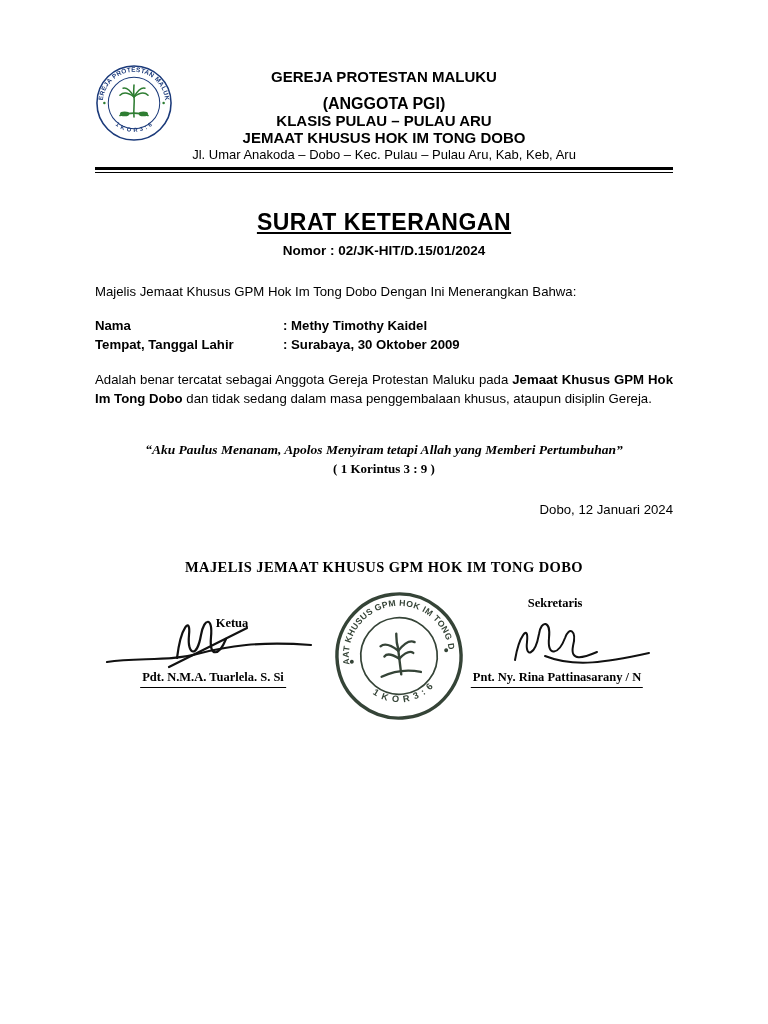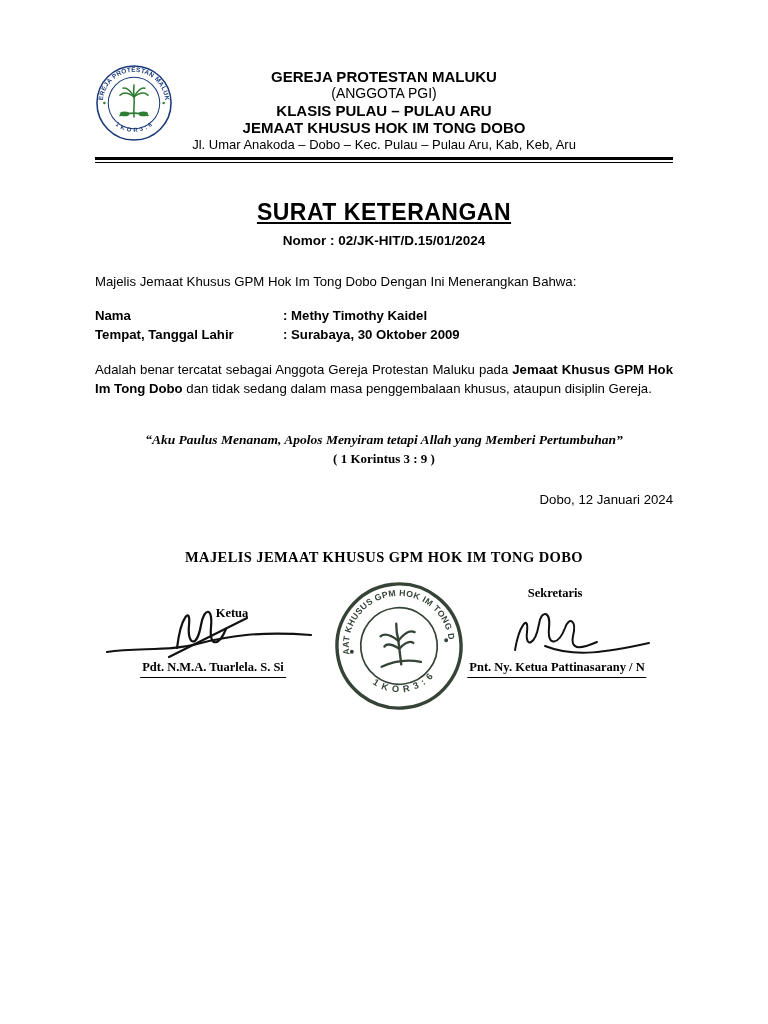--- a/index.html
+++ b/index.html
@@ -7,21 +7,21 @@
   .page {
     width:768px; height:1024px; background:#ffffff; position:relative;
     font-family:"Liberation Sans", sans-serif; color:#000; overflow:hidden;
   }
   .content { padding:68px 95px 0 95px; }
 
   
   .letterhead { position:relative; text-align:center; }
   .logo-svg { position:absolute; left:0; top:-4px; width:78px; height:78px; }
   .lh-line1 { font-size:15px; font-weight:bold; line-height:17px; }
-  .lh-line2 { font-size:14px; font-weight:normal; line-height:17px; }
+  .lh-line2 { font-size:16px; font-weight:bold; line-height:17px;margin-top:10px; }
   .lh-line3 { font-size:15px; font-weight:bold; line-height:17px; }
   .lh-line4 { font-size:15px; font-weight:bold; line-height:17px; }
   .lh-address { font-size:13px; line-height:17px; }
   .rule-thick { border-bottom:3px solid #000; margin-top:4px; }
   .rule-thin  { border-bottom:1px solid #000; margin-top:2px; }
 
   
   .title-block { text-align:center; margin-top:36px; }
   .doc-title { display:inline-block; font-size:23px; font-weight:bold; letter-spacing:0.5px;
                text-decoration:underline; }
@@ -174,17 +174,17 @@
           <path d="M50,46 C44,40 40,39 37,41"></path>
           <path d="M50,46 C56,40 60,39 63,41"></path>
           <path d="M50,52 C45,48 41,47 39,49"></path>
           <path d="M50,52 C55,48 59,47 61,49"></path>
           <path d="M50,44 C49,38 50,35 50,33"></path>
           <path d="M35,64 Q50,59 65,64"></path>
         </g>
       </svg>
 
       <div class="sig-name name-ketua">Pdt. N.M.A. Tuarlela. S. Si</div>
-      <div class="sig-name name-sekretaris">Pnt. Ny. Ketua Pattinasarany / N</div>
+      <div class="sig-name name-sekretaris">Pnt. Ny. Rina Pattinasarany / N</div>
     </div>
 
   </div>
 </div>
 
 </body></html>

